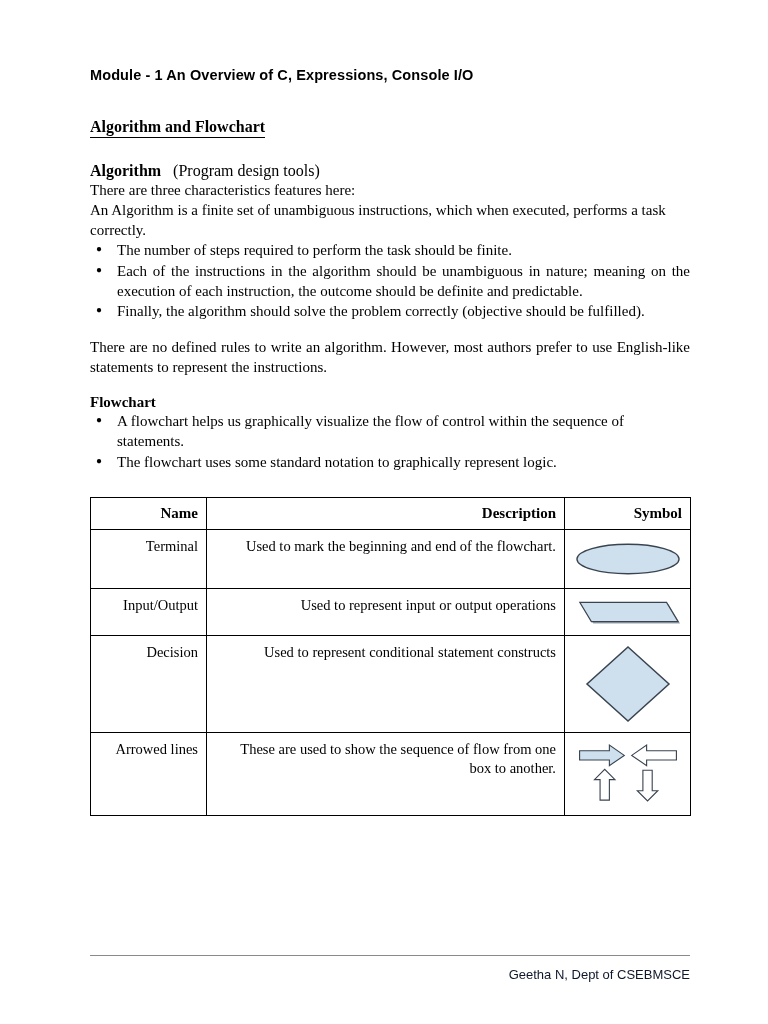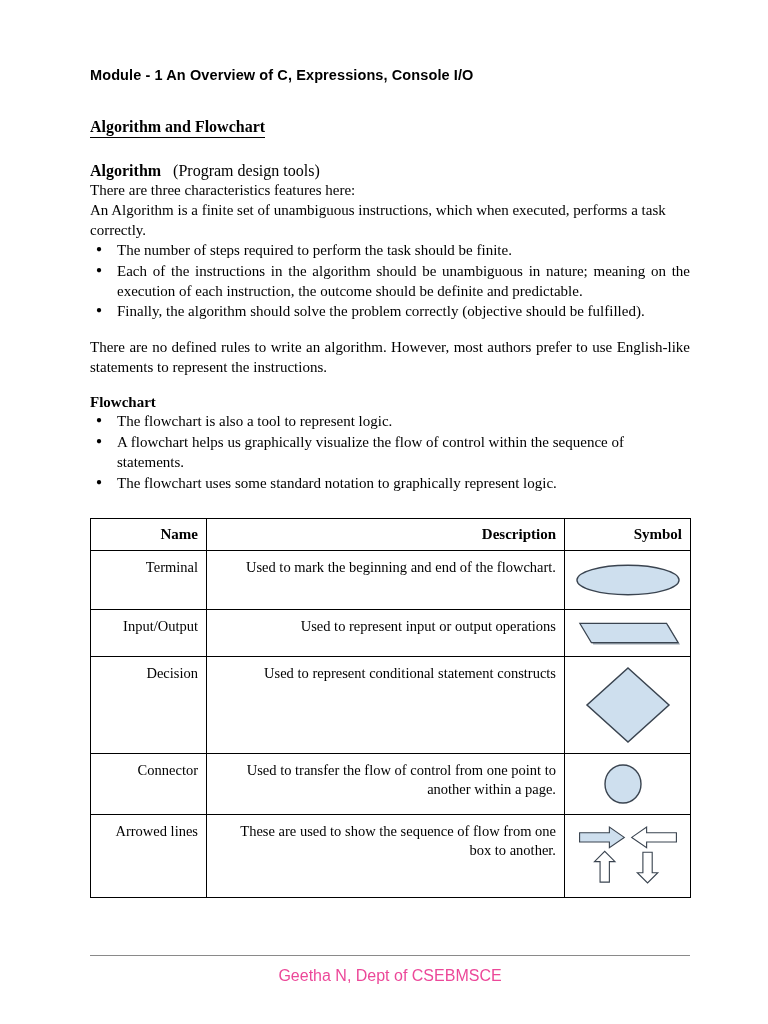--- a/index.html
+++ b/index.html
@@ -140,24 +140,24 @@
     top: 955px;
     width: 600px;
   }
   .footer-rule {
     border-top: 1px solid #8a8a8a;
     width: 600px;
     height: 0;
   }
   .footer-row {
     display: flex;
-    justify-content: center;
+    justify-content: flex-end;
     font-family: "Liberation Sans", "DejaVu Sans", sans-serif;
-    font-size: 16px;
-    color: #ec4899;
+    font-size: 13px;
+    color: #0f172a;
     padding-top: 11px;
   }
 </style>
 </head>
 <body>
 
 <div class="page">
   <div class="content">
 
     <h1 class="doc-title">Module - 1 An Overview of C, Expressions, Console I/O</h1>
@@ -185,21 +185,20 @@
 
     <div class="block-spacer-md"></div>
 
     <p class="body justified">There are no defined rules to write an algorithm. However, most authors prefer to use English-like statements to represent the instructions.</p>
 
     <div class="block-spacer-md"></div>
 
     <div class="sub-heading">Flowchart</div>
 
     <ul class="bullets">
-      <li>The flowchart is also a tool to represent logic.</li>
       <li>A flowchart helps us graphically visualize the flow of control within the sequence of statements.</li>
       <li>The flowchart uses some standard notation to graphically represent logic.</li>
     </ul>
 
     <table class="symbols">
       <colgroup>
         <col class="c-name">
         <col class="c-desc">
         <col class="c-sym">
       </colgroup>
@@ -242,31 +241,20 @@
           <td>Used to represent conditional statement constructs</td>
           <td class="sym-cell">
             <div class="sym-wrap">
               <svg width="90" height="82" viewBox="0 0 90 82" aria-hidden="true">
                 <polygon points="45,4 86,41 45,78 4,41" fill="#cedfee" stroke="#3a4450" stroke-width="1.5"></polygon>
               </svg>
             </div>
           </td>
         </tr>
 
-        <tr style="height:52px">
-          <td>Connector</td>
-          <td>Used to transfer the flow of control from one point to another within a page.</td>
-          <td class="sym-cell">
-            <div class="sym-wrap">
-              <svg width="60" height="46" viewBox="0 0 60 46" aria-hidden="true">
-                <ellipse cx="25" cy="23" rx="18" ry="19" fill="#cedfee" stroke="#3a4450" stroke-width="1.4"></ellipse>
-              </svg>
-            </div>
-          </td>
-        </tr>
 
         <tr style="height:74px">
           <td>Arrowed lines</td>
           <td>These are used to show the sequence of flow from one box to another.</td>
           <td class="sym-cell">
             <div class="sym-wrap">
               <svg width="116" height="68" viewBox="0 0 116 68" aria-hidden="true">
 
                 <polygon points="6,9 38,9 38,3 54,14 38,25 38,19 6,19" fill="#cedfee" stroke="#3a4450" stroke-width="1.2"></polygon>
 

